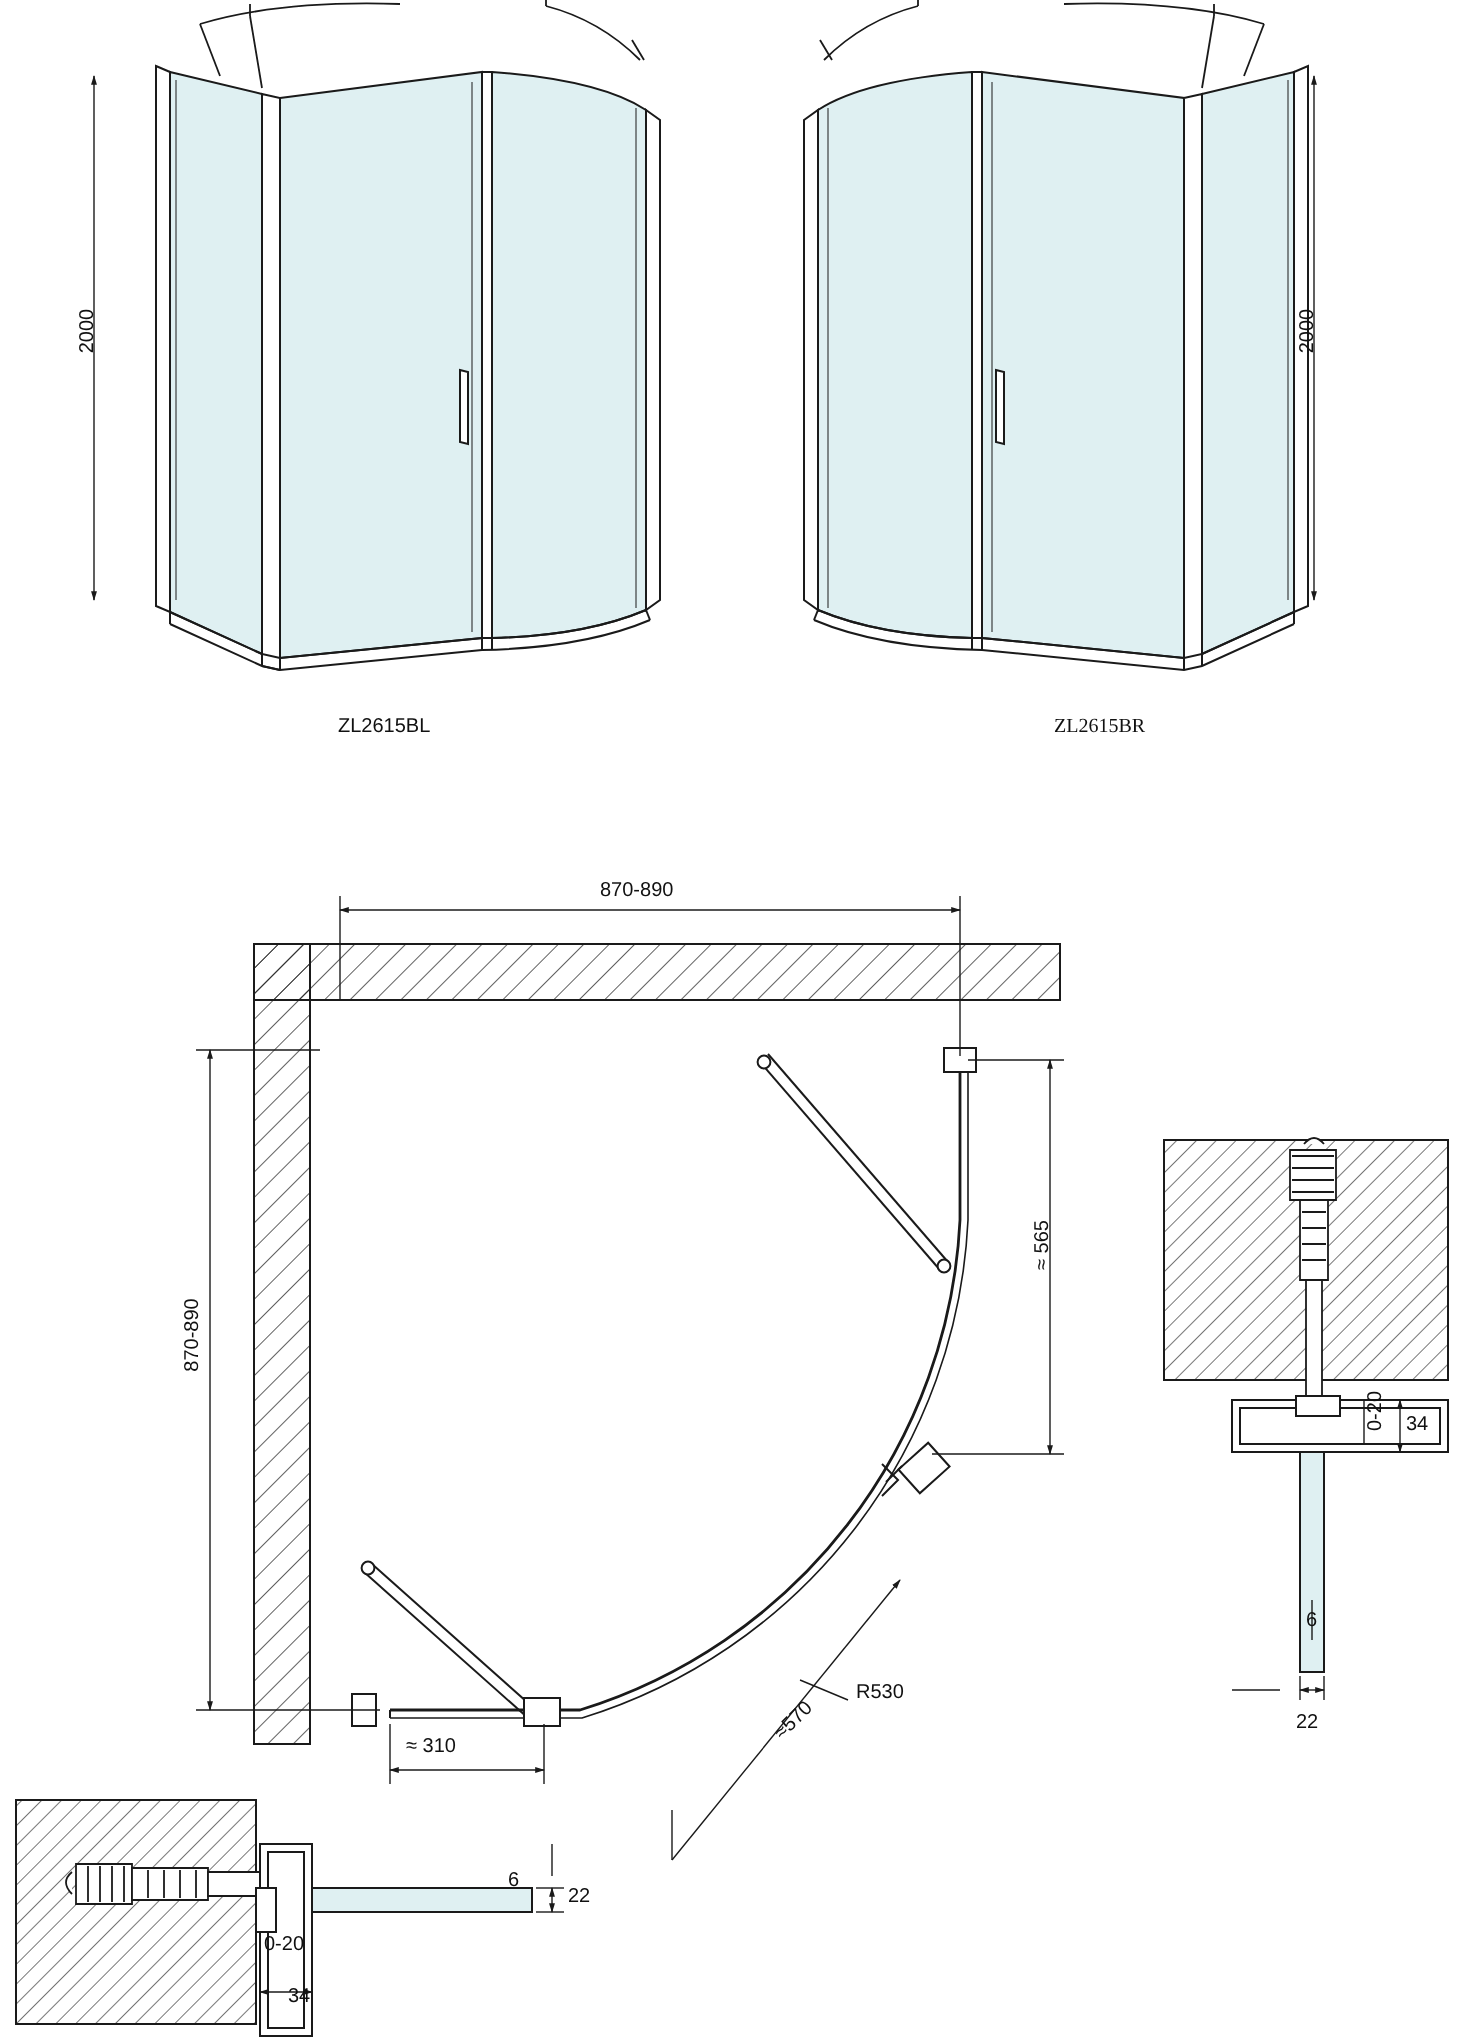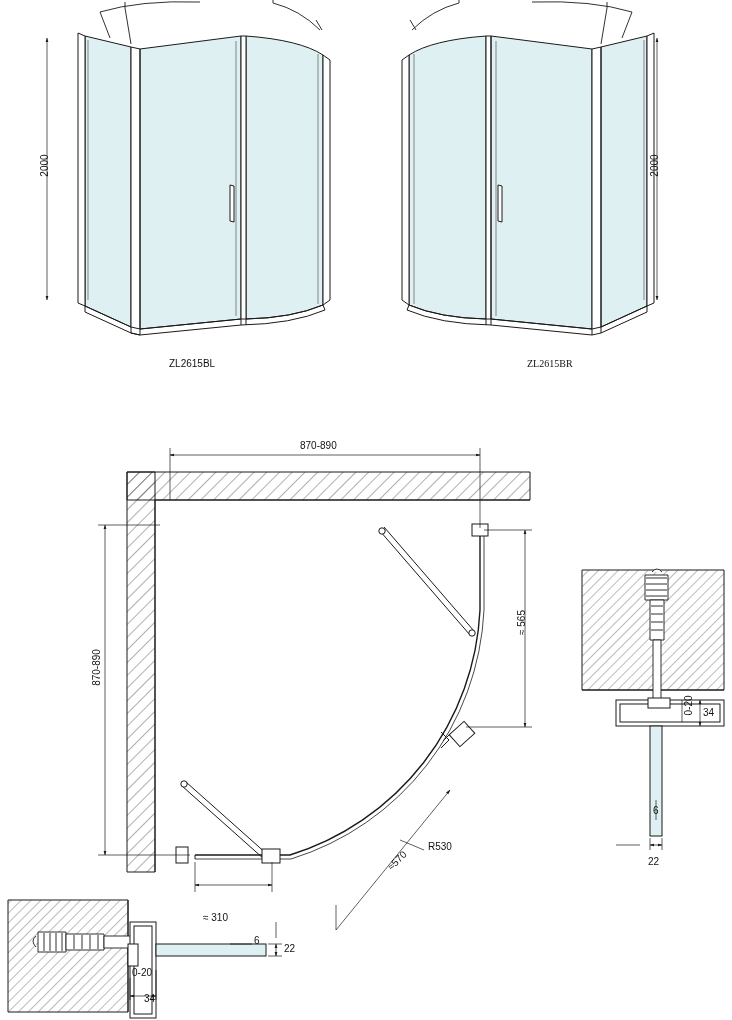--- a/index.html
+++ b/index.html
@@ -268,21 +268,21 @@
 <div class="lbl" style="left:169px;top:358px;">ZL2615BL</div>
 
 <div class="lbl" style="left:527px;top:358px;font-family:Liberation Serif, serif;">ZL2615BR</div>
 
 <div class="lbl" style="left:300px;top:440px;">870-890</div>
 
 <div class="lbl" style="left:78px;top:662px;transform:rotate(-90deg);transform-origin:center;">870-890</div>
 
 <div class="lbl" style="left:509px;top:617px;transform:rotate(-90deg);transform-origin:center;">≈ 565</div>
 
-<div class="lbl" style="left:203px;top:868px;margin-top:44px;">≈ 310</div>
+<div class="lbl" style="left:203px;top:868px;">≈ 310</div>
 
 <div class="lbl" style="left:386px;top:855px;transform:rotate(-45deg);transform-origin:center;">≈570</div>
 
 <div class="lbl" style="left:428px;top:841px;">R530</div>
 
 <div class="lbl" style="left:703px;top:707px;">34</div>
 
 <div class="lbl" style="left:678px;top:700px;transform:rotate(-90deg);transform-origin:center;">0-20</div>
 
 <div class="lbl" style="left:653px;top:805px;">6</div>

